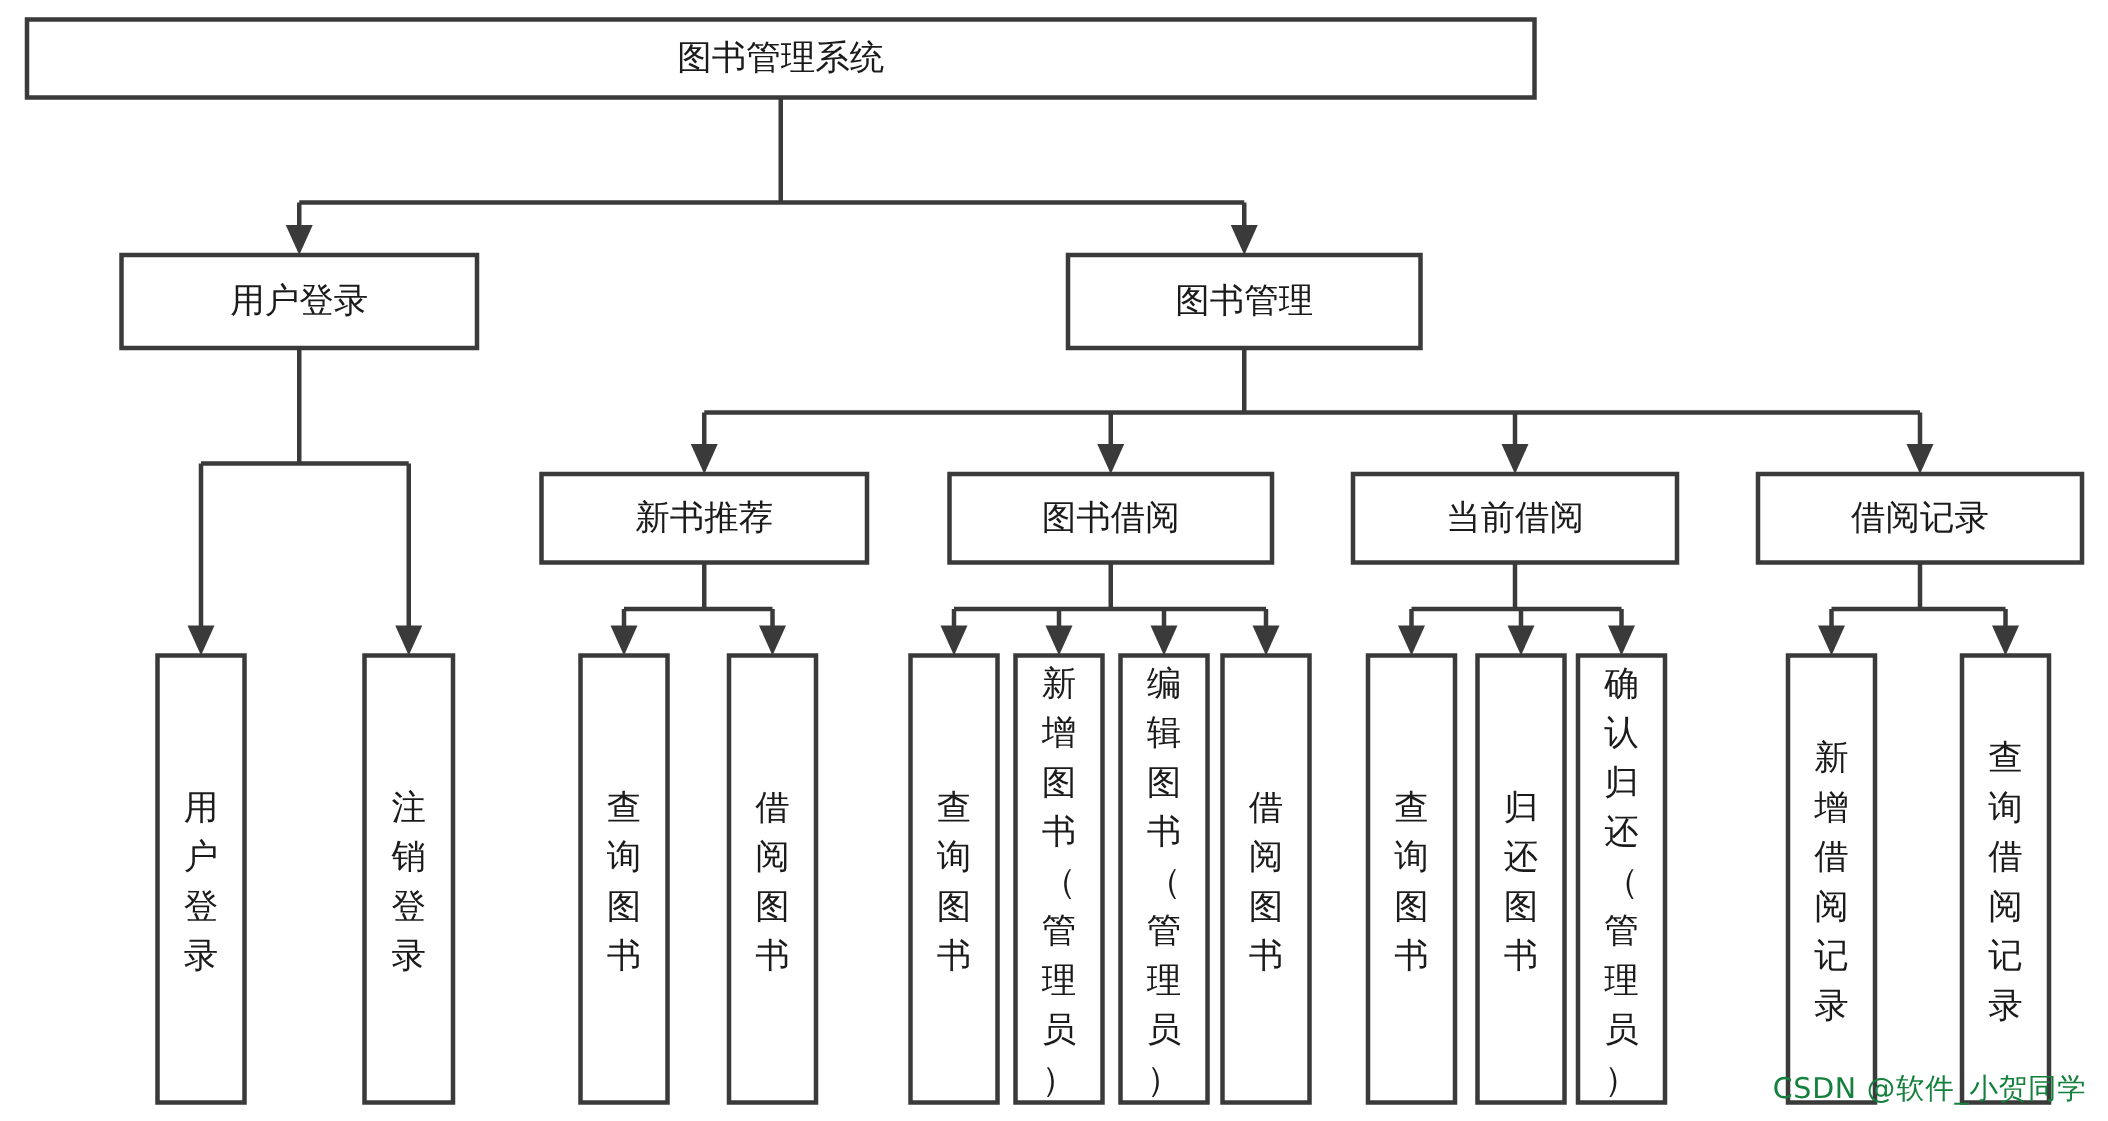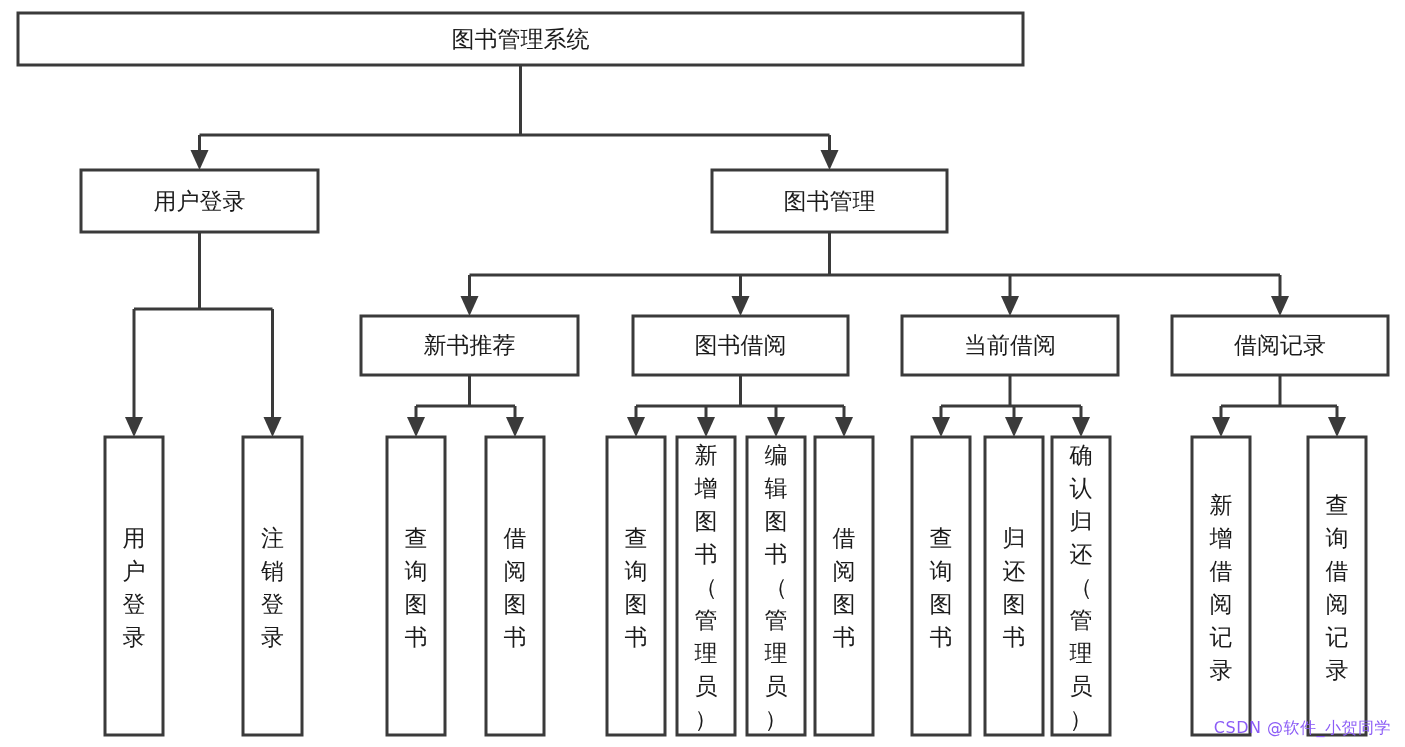--- a/index.html
+++ b/index.html
@@ -54,22 +54,22 @@
     fill: #1b1b1b;
     font-family: "DejaVu Sans", "Liberation Sans", sans-serif;
     font-size: 23px;
     text-anchor: middle;
   }
   .watermark-text {
     position: absolute;
     right: 14px;
     bottom: 8px;
     font-family: "DejaVu Sans", "Liberation Sans", sans-serif;
-    font-size: 16px;
-    color: #8b5cf6;
+    font-size: 19px;
+    color: #15803d;
     white-space: nowrap;
     letter-spacing: 0.5px;
     pointer-events: none;
   }
 </style>
 </head>
 <body>
 
 <div id="diagram-root">
 

